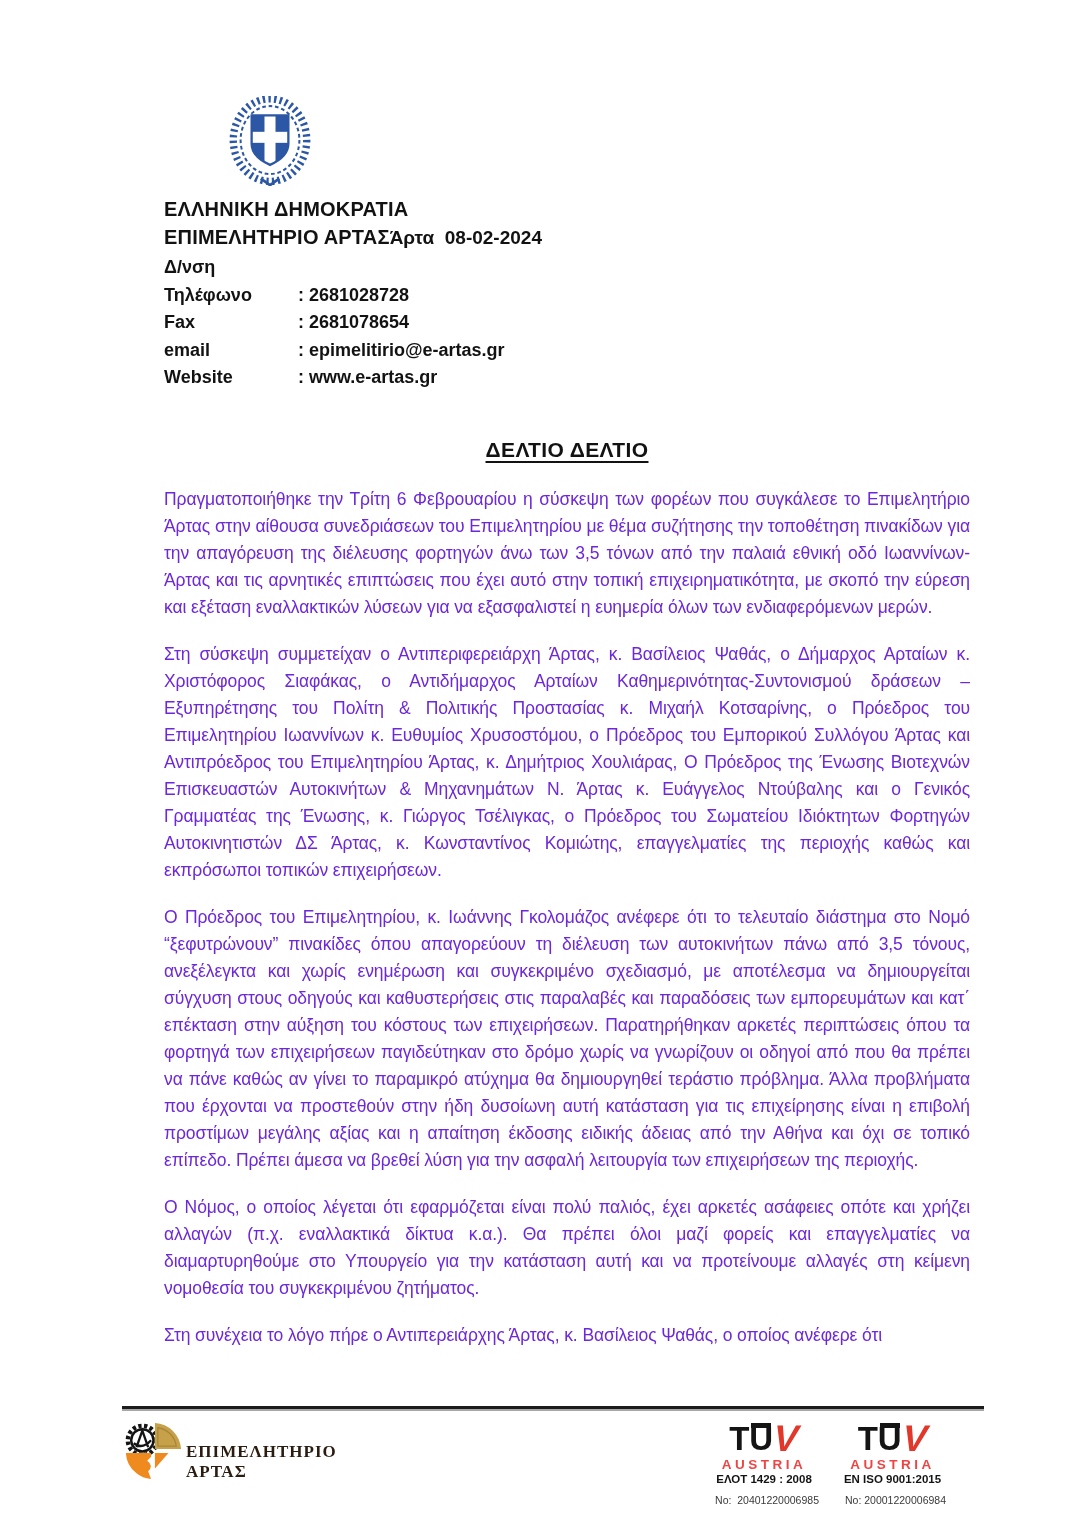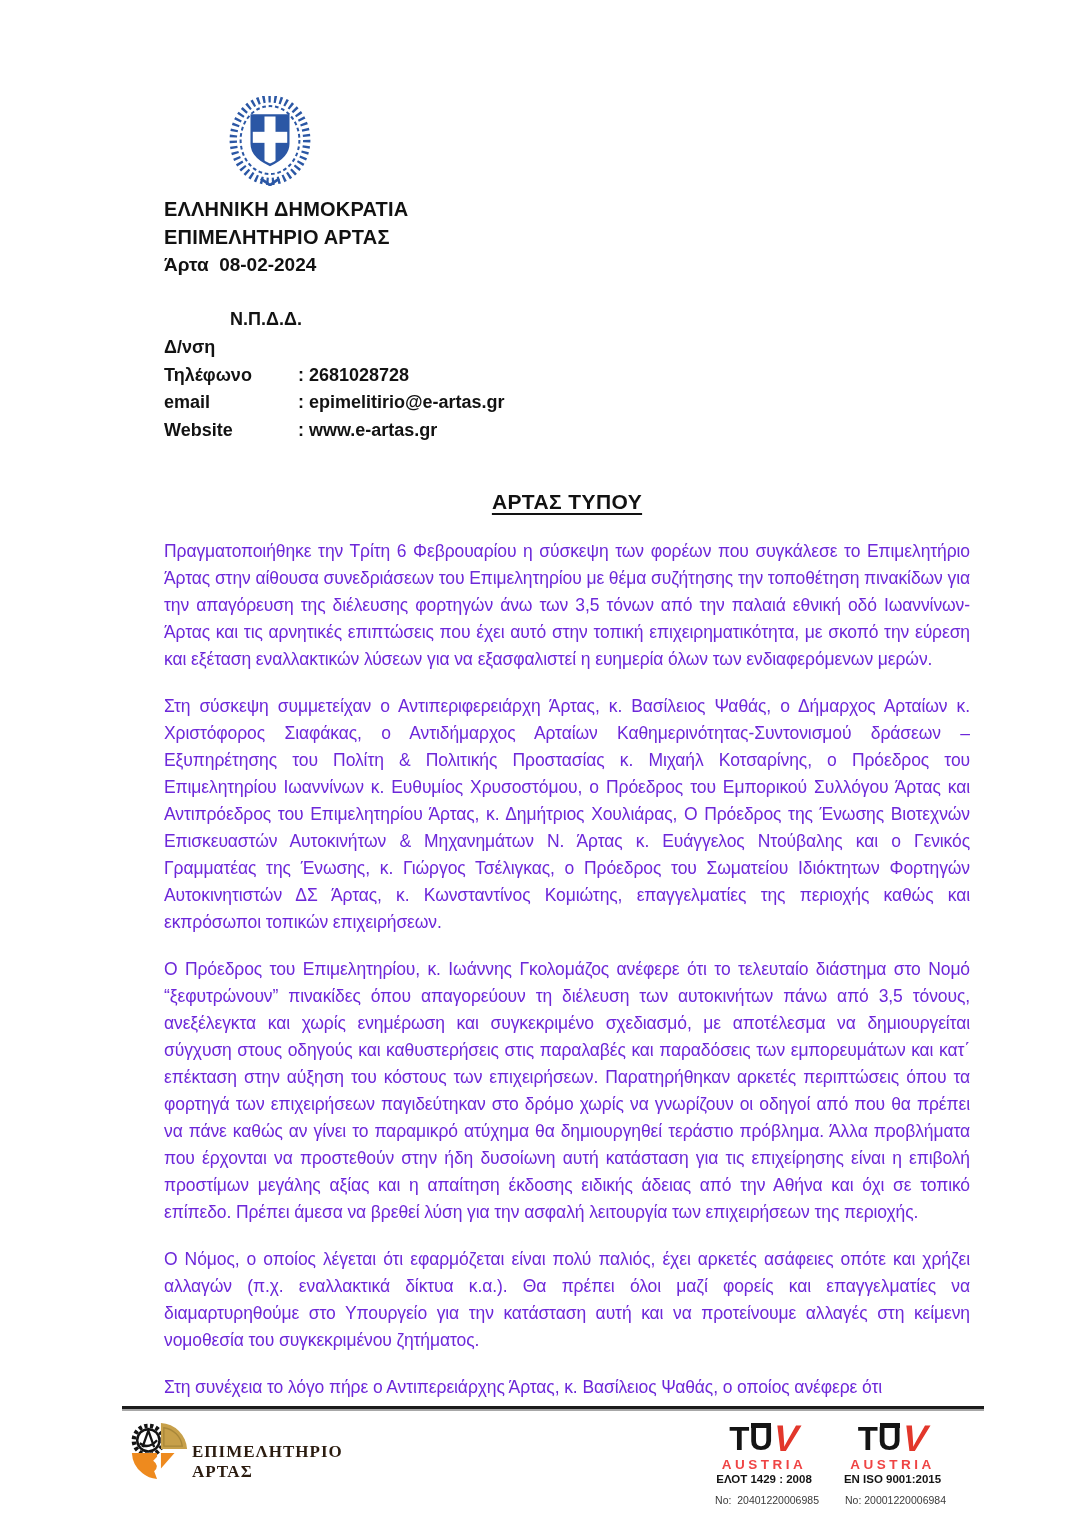--- a/index.html
+++ b/index.html
@@ -12,21 +12,21 @@
     overflow: hidden;
   }
   .page { padding: 96px 116px 0 164px; }
 
   
   .emblem-wrap { margin-left: 58px; width: 96px; height: 90px; }
   .republic {
     margin-top: 10px;
     font-size: 20px; font-weight: bold; letter-spacing: 0.2px; line-height: 27px;
   }
-  .org-row { display: flex; justify-content: flex-start; align-items: baseline; line-height: 28px; flex-direction: column; }
+  .org-row { display: flex; justify-content: flex-start; align-items: baseline; line-height: 28px; }
   .org { font-size: 20px; font-weight: bold; letter-spacing: 0.2px; }
   .place-date { font-size: 19px; font-weight: bold; margin-right: 40px; white-space: pre; }
   .npdd { margin: 30px 0 4px 66px; font-size: 18px; font-weight: bold; }
   .contacts { margin-top: 2px; }
   .crow { display: flex; font-size: 18px; font-weight: bold; line-height: 27.5px; gap: 36px; }
   .clabel { width: 98px; flex: none; }
   .cvalue { white-space: pre; }
 
   
   .doc-title {
@@ -47,21 +47,21 @@
   }
   p.body-par:first-of-type { margin-top: 24px; }
 
   
   .rule {
     position: absolute; left: 122px; width: 862px; top: 1406px; height: 3px;
     background: #1c1c1c;
     box-shadow: 0 2px 0 rgba(60,60,60,0.45);
   }
   .footer {
-    position: absolute; left: 128px; right: 140px; top: 1420px;
+    position: absolute; left: 122px; right: 140px; top: 1420px;
     display: flex; justify-content: space-between; align-items: flex-start;
   }
   .chamber { display: flex; align-items: center; }
   .chamber-text {
     margin: 18px 0 0 2px;
     font-family: "Liberation Serif", serif;
     font-weight: bold; font-size: 17px; line-height: 20px;
     color: #2b1c10; letter-spacing: 1px;
   }
   .certs { display: flex; gap: 20px; margin-top: 2px; }
@@ -103,41 +103,44 @@
     </svg>
   </div>
 
   <div class="republic">ΕΛΛΗΝΙΚΗ ΔΗΜΟΚΡΑΤΙΑ</div>
 
   <div class="org-row">
     <div class="org">ΕΠΙΜΕΛΗΤΗΡΙΟ ΑΡΤΑΣ</div>
     <div class="place-date">Άρτα  08-02-2024</div>
   </div>
 
-  <div class="npdd">Ν.Π.Δ.Δ.</div>
 
   <div class="contacts">
     <div class="crow">
       <span class="clabel">Δ/νση</span>
     </div>
     <div class="crow">
       <span class="clabel">Τηλέφωνο</span>
       <span class="cvalue">: 2681028728</span>
+    </div>
+    <div class="crow">
+      <span class="clabel">Fax</span>
+      <span class="cvalue">: 2681078654</span>
     </div>
     <div class="crow">
       <span class="clabel">email</span>
       <span class="cvalue">: epimelitirio@e-artas.gr</span>
     </div>
     <div class="crow">
       <span class="clabel">Website</span>
       <span class="cvalue">: www.e-artas.gr</span>
     </div>
   </div>
 
-  <div class="doc-title">ΑΡΤΑΣ ΤΥΠΟΥ</div>
+  <div class="doc-title">ΔΕΛΤΙΟ ΔΕΛΤΙΟ</div>
 
   <p class="body-par">Πραγματοποιήθηκε την Τρίτη 6 Φεβρουαρίου η σύσκεψη των φορέων που συγκάλεσε το Επιμελητήριο Άρτας στην αίθουσα συνεδριάσεων του Επιμελητηρίου με θέμα συζήτησης την τοποθέτηση πινακίδων  για την απαγόρευση  της διέλευσης φορτηγών άνω των 3,5 τόνων από την παλαιά εθνική οδό Ιωαννίνων-Άρτας  και τις αρνητικές επιπτώσεις που έχει αυτό στην τοπική επιχειρηματικότητα, με σκοπό την εύρεση και εξέταση εναλλακτικών λύσεων για να εξασφαλιστεί η ευημερία όλων των ενδιαφερόμενων μερών.</p>
   <p class="body-par">Στη σύσκεψη συμμετείχαν ο Αντιπεριφερειάρχη Άρτας, κ. Βασίλειος Ψαθάς, ο Δήμαρχος Αρταίων κ. Χριστόφορος Σιαφάκας, ο Αντιδήμαρχος Αρταίων Καθημερινότητας-Συντονισμού δράσεων – Εξυπηρέτησης του Πολίτη &amp; Πολιτικής Προστασίας κ. Μιχαήλ Κοτσαρίνης, ο Πρόεδρος του Επιμελητηρίου Ιωαννίνων κ. Ευθυμίος Χρυσοστόμου, ο Πρόεδρος του Εμπορικού Συλλόγου Άρτας και Αντιπρόεδρος του Επιμελητηρίου Άρτας, κ. Δημήτριος Χουλιάρας, Ο Πρόεδρος της Ένωσης Βιοτεχνών Επισκευαστών Αυτοκινήτων &amp; Μηχανημάτων Ν. Άρτας κ. Ευάγγελος Ντούβαλης και ο Γενικός Γραμματέας της Ένωσης, κ. Γιώργος Τσέλιγκας, ο Πρόεδρος του Σωματείου Ιδιόκτητων Φορτηγών Αυτοκινητιστών ΔΣ Άρτας, κ. Κωνσταντίνος Κομιώτης, επαγγελματίες της περιοχής καθώς και εκπρόσωποι τοπικών επιχειρήσεων.</p>
   <p class="body-par">Ο Πρόεδρος του Επιμελητηρίου, κ. Ιωάννης Γκολομάζος ανέφερε ότι το τελευταίο διάστημα στο Νομό “ξεφυτρώνουν” πινακίδες όπου απαγορεύουν τη διέλευση των αυτοκινήτων πάνω από 3,5 τόνους, ανεξέλεγκτα και χωρίς ενημέρωση και συγκεκριμένο σχεδιασμό, με αποτέλεσμα να δημιουργείται σύγχυση στους οδηγούς και καθυστερήσεις στις παραλαβές και παραδόσεις των εμπορευμάτων και κατ΄ επέκταση στην αύξηση του κόστους των επιχειρήσεων. Παρατηρήθηκαν αρκετές περιπτώσεις όπου τα φορτηγά των επιχειρήσεων παγιδεύτηκαν στο δρόμο χωρίς να γνωρίζουν οι οδηγοί από που θα πρέπει να πάνε καθώς αν γίνει το παραμικρό ατύχημα θα δημιουργηθεί τεράστιο πρόβλημα. Άλλα προβλήματα που έρχονται να προστεθούν στην ήδη δυσοίωνη αυτή κατάσταση για τις επιχείρησης είναι η επιβολή προστίμων μεγάλης αξίας και η απαίτηση έκδοσης ειδικής άδειας από την Αθήνα και όχι σε τοπικό επίπεδο. Πρέπει άμεσα να βρεθεί λύση για την ασφαλή λειτουργία των επιχειρήσεων της περιοχής.</p>
   <p class="body-par">Ο Νόμος, ο οποίος λέγεται ότι εφαρμόζεται είναι πολύ παλιός, έχει αρκετές ασάφειες οπότε και χρήζει αλλαγών (π.χ. εναλλακτικά δίκτυα κ.α.). Θα πρέπει όλοι μαζί φορείς και επαγγελματίες να διαμαρτυρηθούμε στο Υπουργείο για την κατάσταση αυτή και να προτείνουμε αλλαγές στη κείμενη νομοθεσία του συγκεκριμένου ζητήματος.</p>
   <p class="body-par">Στη συνέχεια το λόγο πήρε ο Αντιπερειάρχης Άρτας, κ. Βασίλειος Ψαθάς, ο οποίος ανέφερε ότι</p>
 </div>
 
 <div class="rule"></div>
 

